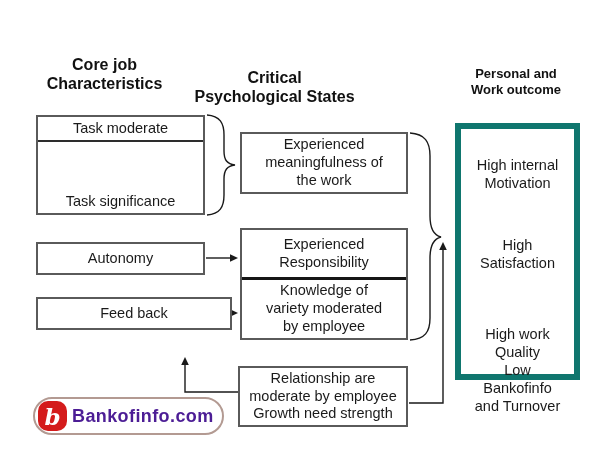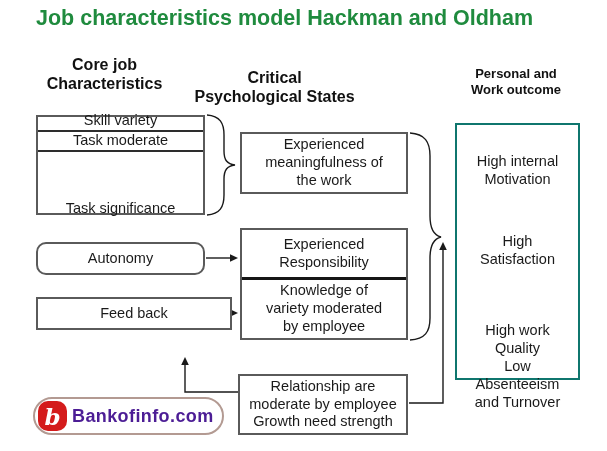--- a/index.html
+++ b/index.html
@@ -60,45 +60,45 @@
   }
   .stack-row {
     flex: 1;
     display: flex;
     align-items: center;
     justify-content: center;
     border-bottom: 2px solid #2d2d2d;
   }
   .stack-row:last-child { border-bottom: none; margin-top: 48px; }
 
-  #autonomy   { left: 36px;  top: 242px; width: 169px; height: 33px; border-radius: 10px; }
+  #autonomy   { left: 36px;  top: 242px; width: 169px; height: 33px; }
   #feedback   { left: 36px;  top: 297px; width: 196px; height: 33px; }
   #meaningfulness { left: 240px; top: 132px; width: 168px; height: 62px; }
 
   #psych-group {
     left: 240px; top: 228px; width: 168px; height: 112px;
     flex-direction: column;
     align-items: stretch;
     padding: 0;
   }
   .cell {
     display: flex;
     align-items: center;
     justify-content: center;
     text-align: center;
   }
   #cell-responsibility { height: 47px; border-bottom: 3px solid #151515; }
   #cell-knowledge { flex: 1; }
 
-  #moderator { left: 238px; top: 374px; width: 170px; height: 61px; }
+  #moderator { left: 238px; top: 366px; width: 170px; height: 61px; }
 
   #outcome-box {
     left: 455px; top: 123px; width: 125px; height: 257px;
     display: block;
-    border: 2px solid #0f766e;
+    border: 6px solid #0f766e;
     padding-top: 9px;
   }
   .outcome-item {
     text-align: center;
     white-space: pre-line;
     font-size: 14.5px;
     line-height: 1.25;
   }
   #outcome-satisfaction { margin-top: 26px; }
   #outcome-quality      { margin-top: 35px; }
@@ -154,31 +154,29 @@
     <path d="M 206 313 L 231 313" fill="none" stroke="#1a1a1a" stroke-width="1.4"></path>
     <polygon points="238,313 230,309.2 230,316.8" fill="#1a1a1a"></polygon>
 
     <path d="M 239 392 L 185 392 L 185 364" fill="none" stroke="#1a1a1a" stroke-width="1.4"></path>
     <polygon points="185,357 181.2,365 188.8,365" fill="#1a1a1a"></polygon>
 
     <path d="M 409 403 L 443 403 L 443 249" fill="none" stroke="#1a1a1a" stroke-width="1.4"></path>
     <polygon points="443,242 439.2,250 446.8,250" fill="#1a1a1a"></polygon>
   </svg>
 
-  <div id="title">Job characteristics model Hackman and Oldham</div>
 
   <div id="hdr-core" class="hdr">Core job
 Characteristics</div>
   <div id="hdr-psych" class="hdr">Critical
 Psychological States</div>
   <div id="hdr-outcome" class="hdr">Personal and
 Work outcome</div>
 
   <div id="core-stack" class="box">
-    <div class="stack-row">Skill variety</div>
     <div class="stack-row">Task moderate</div>
     <div class="stack-row">Task significance</div>
   </div>
 
   <div id="meaningfulness" class="box">Experienced
 meaningfulness of
 the work</div>
 
   <div id="autonomy" class="box">Autonomy</div>
   <div id="feedback" class="box">Feed back</div>
@@ -196,21 +194,21 @@
 Growth need strength</div>
 
   <div id="outcome-box" class="box">
     <div id="outcome-motivation" class="outcome-item">High internal
 Motivation</div>
     <div id="outcome-satisfaction" class="outcome-item">High
 Satisfaction</div>
     <div id="outcome-quality" class="outcome-item">High work
 Quality
 Low
-Absenteeism
+Bankofinfo
 and Turnover</div>
   </div>
 
   <div id="logo">
     <span id="logo-b-icon">b</span>
     <span id="logo-text">Bankofinfo.com</span>
   </div>
 
 </div>
 

